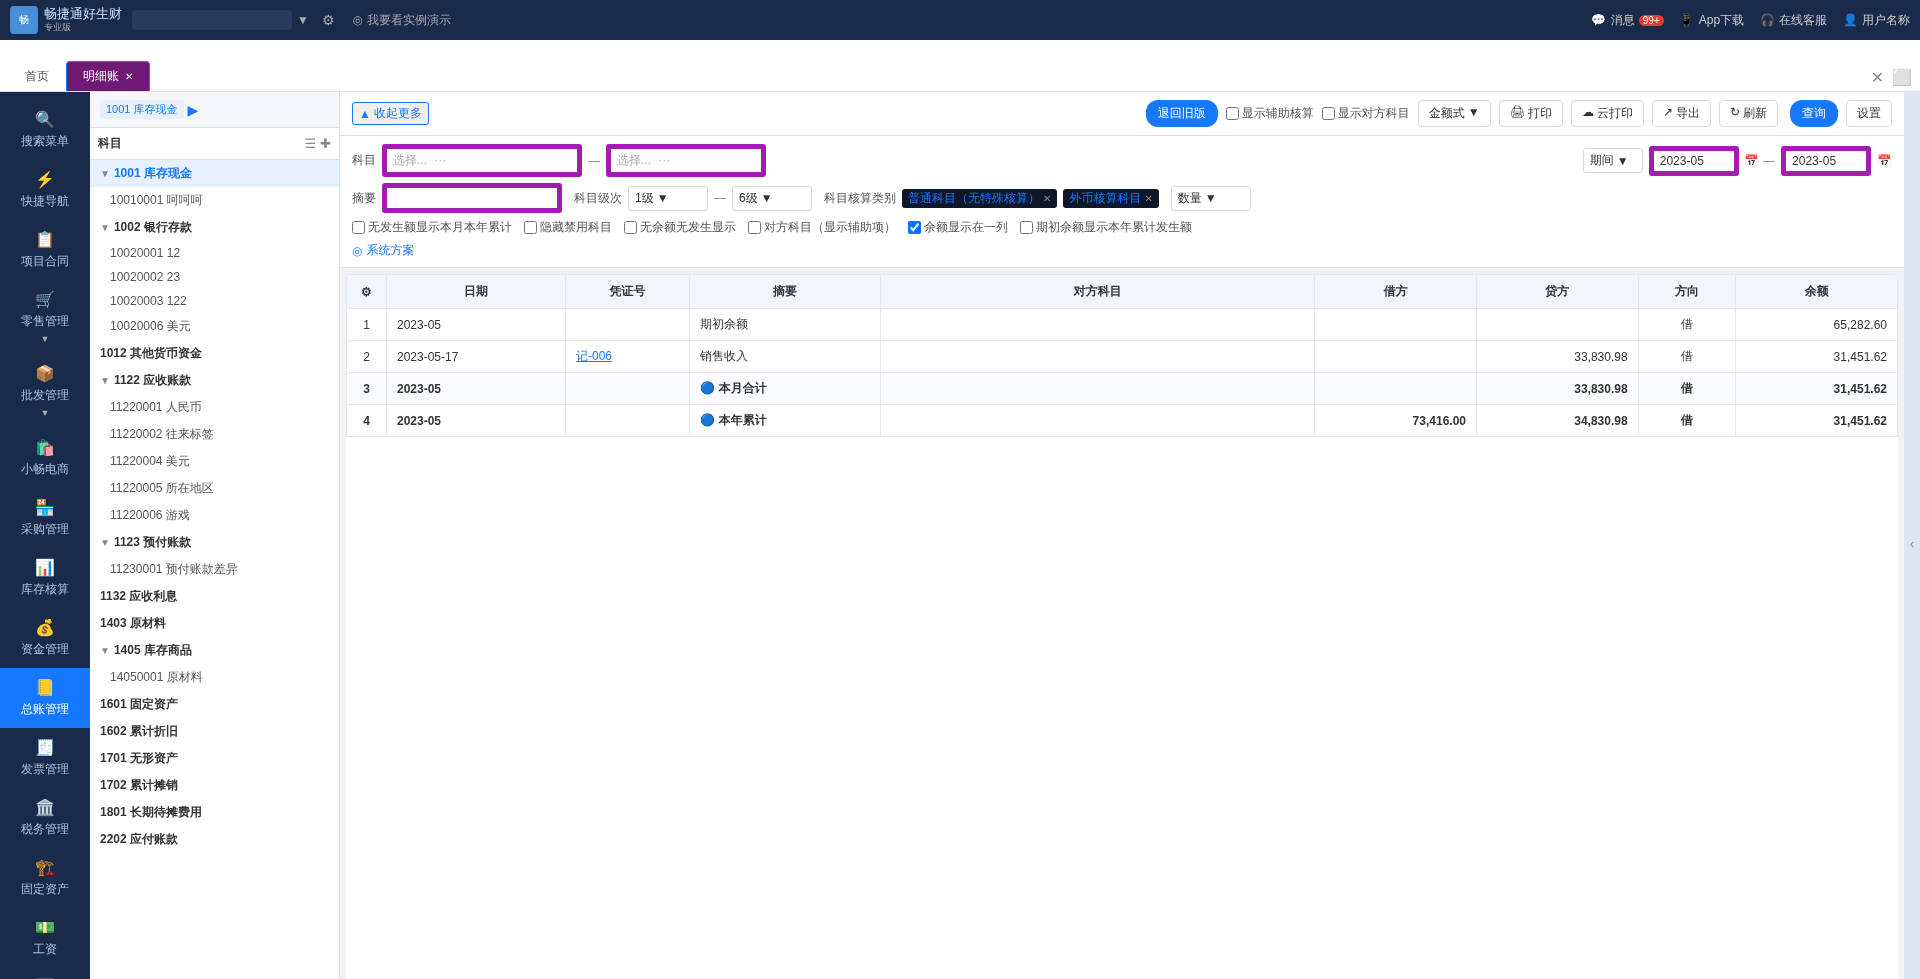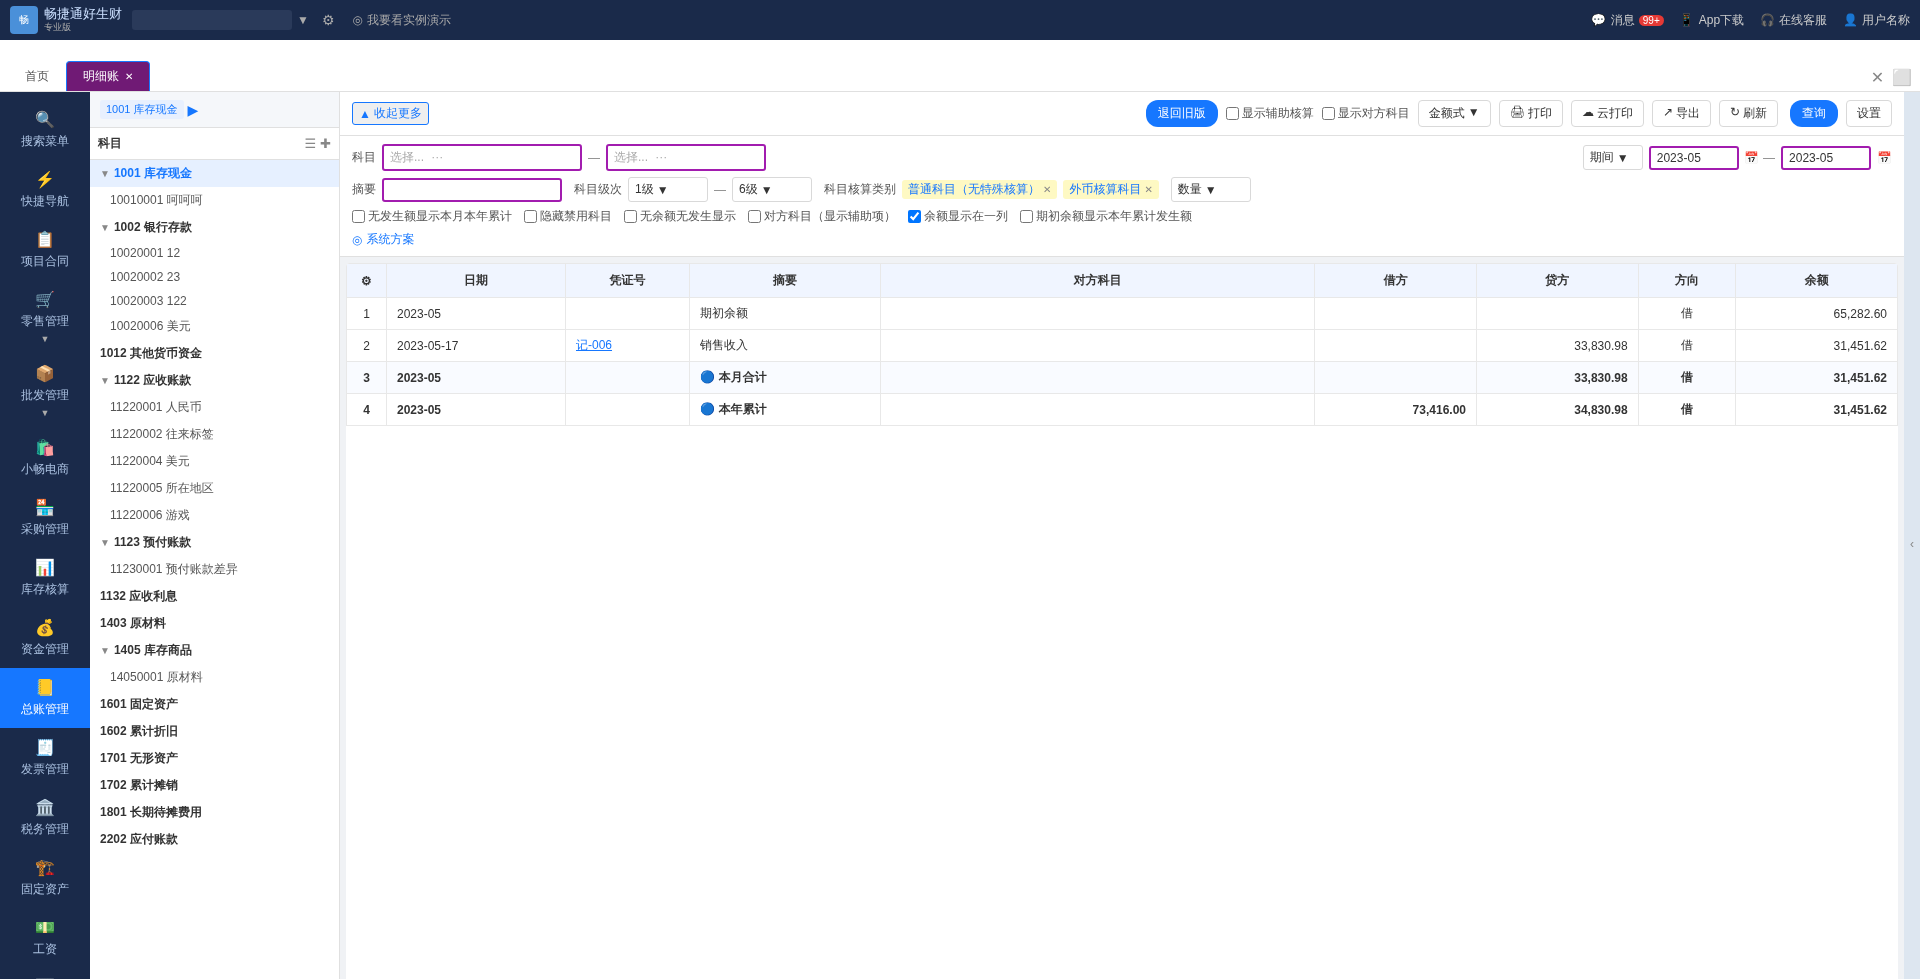--- a/index.html
+++ b/index.html
@@ -219,31 +219,31 @@
     
     .filter-panel {
       background: #fff;
       border-bottom: 1px solid #e0e0e0;
       padding: 8px 12px;
     }
     .filter-row { display: flex; align-items: center; gap: 12px; margin-bottom: 6px; flex-wrap: wrap; }
     .filter-group { display: flex; align-items: center; gap: 6px; }
     .filter-label2 { color: #555; font-size: 12px; white-space: nowrap; }
     .filter-input {
-      border: 2px solid #a21caf; border-radius: 3px; padding: 3px 6px;
+      border: 5px solid #a21caf; border-radius: 3px; padding: 3px 6px;
       font-size: 12px; color: #333; width: 120px;
     }
     .filter-dash { color: #888; }
     .filter-select {
       border: 1px solid #d9d9d9; border-radius: 3px; padding: 3px 6px;
       font-size: 12px; color: #333; min-width: 80px; cursor: pointer;
       display: flex; align-items: center; gap: 3px; position: relative;
     }
     .tag-item {
-      background: #fef9c3; color: #1677ff; border-radius: 3px;
+      background: #0f172a; color: #1677ff; border-radius: 3px;
       padding: 1px 6px; font-size: 11px; display: flex; align-items: center; gap: 3px;
     }
     .tag-close { cursor: pointer; font-size: 10px; color: #888; }
     .system-plan { display: flex; align-items: center; gap: 4px; color: #1677ff; cursor: pointer; font-size: 12px; margin-top: 4px; }
 
     
     .table-area {
       flex: 1;
       overflow: auto;
       background: #fff;

